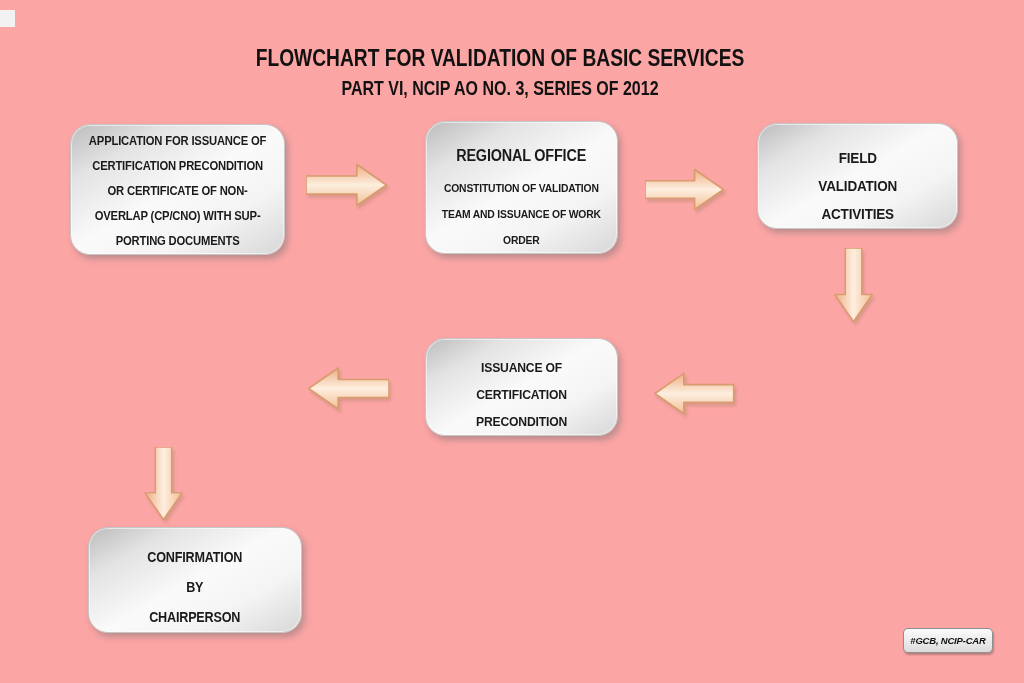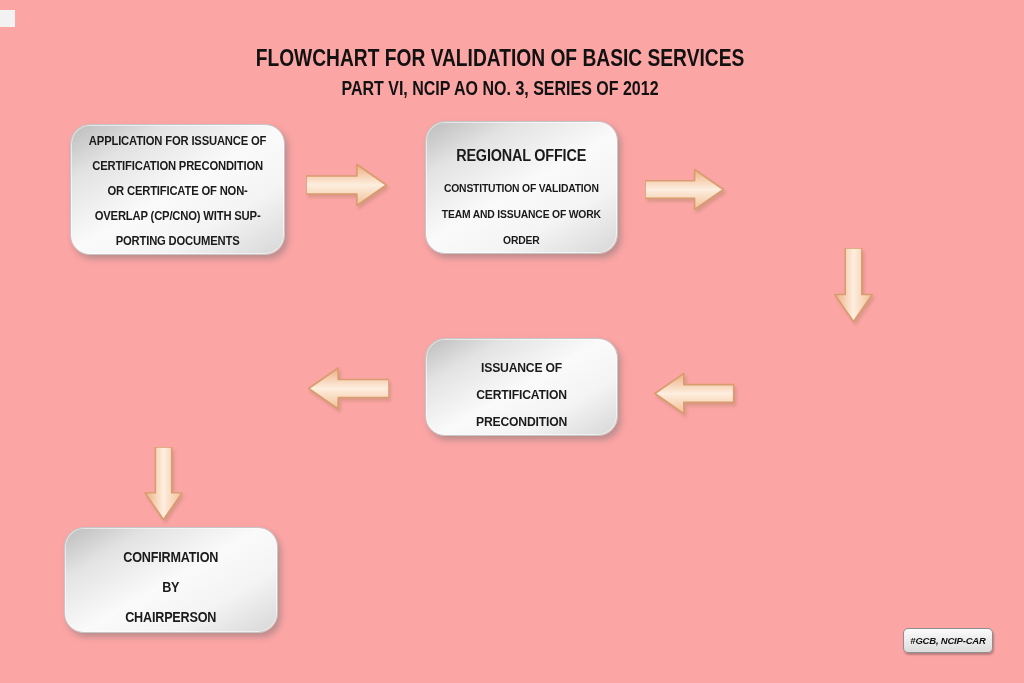--- a/index.html
+++ b/index.html
@@ -40,21 +40,21 @@
 
   #box-regional-office {left:765px; top:339px; width:186px; height:95px;}
   #box-regional-office .box-text {font-size:16.5px; line-height:34px;}
 
   #box-issuance {left:425px; top:338px; width:191px; height:96px;}
   #box-issuance .box-text {font-size:13.5px; line-height:27px;}
 
   #box-concurrence {left:71px; top:337px; width:211px; height:103px;}
   #box-concurrence .box-text {font-size:13.5px; line-height:28px;}
 
-  #box-confirmation {left:64px; top:527px; width:212px; height:104px;}
+  #box-confirmation {left:88px; top:527px; width:212px; height:104px;}
   #box-confirmation .box-text {font-size:14px; line-height:30px;}
 
   .flow-arrow {position:absolute; filter:drop-shadow(2px 3px 1.5px rgba(170,130,95,0.38));}
   #arrow-right-1 {left:306px; top:162px; width:82px; height:46px;}
   #arrow-right-2 {left:645px; top:167px; width:80px; height:45px;}
   #arrow-down-right {left:825px; top:248px; width:57px; height:75px;}
   #arrow-left-1 {left:651px; top:371px; width:85px; height:45px;}
   #arrow-left-2 {left:307px; top:365px; width:82px; height:47px;}
   #arrow-down-left {left:138px; top:447px; width:51px; height:74px;}
 
@@ -109,20 +109,25 @@
     <div class="box-header">REGIONAL OFFICE</div>
     <div class="box-text">CONSTITUTION OF VALIDATION
 TEAM AND ISSUANCE OF WORK
 ORDER</div>
   </div>
 
   <svg id="arrow-right-2" class="flow-arrow" viewBox="0 0 100 56">
     <path d="M0,17 H62 V3 L98,28 L62,53 V39 H0 Z" fill="url(#gradH)" stroke="#d89c6e" stroke-width="2" stroke-linejoin="round"></path>
   </svg>
 
+  <div class="box" id="box-field-validation">
+    <div class="box-text">FIELD
+VALIDATION
+ACTIVITIES</div>
+  </div>
 
   <svg id="arrow-down-right" class="flow-arrow" viewBox="0 0 56 100">
     <path d="M17,0 V62 H3 L28,98 L53,62 H39 V0 Z" fill="url(#gradV)" stroke="#d89c6e" stroke-width="2" stroke-linejoin="round"></path>
   </svg>
 
 
   <svg id="arrow-left-1" class="flow-arrow" viewBox="0 0 100 56">
     <path d="M100,17 H38 V3 L2,28 L38,53 V39 H100 Z" fill="url(#gradH)" stroke="#d89c6e" stroke-width="2" stroke-linejoin="round"></path>
   </svg>
 

